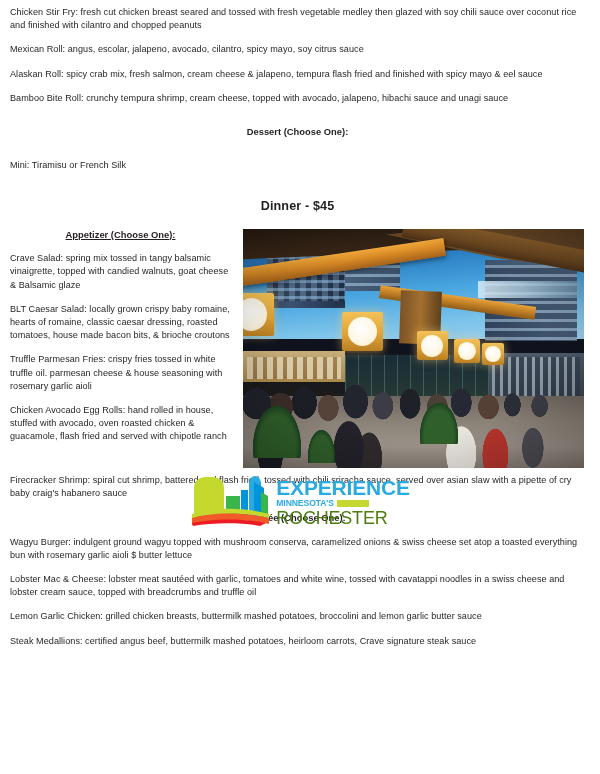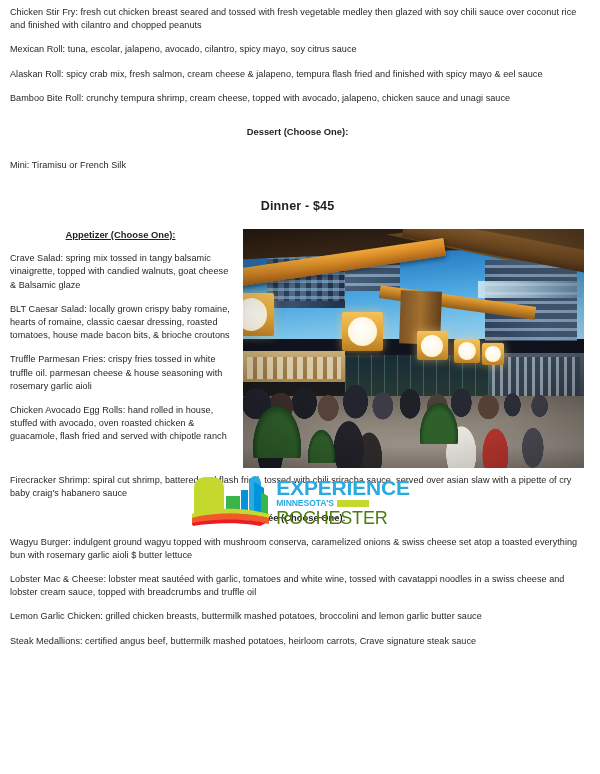--- a/index.html
+++ b/index.html
@@ -257,23 +257,23 @@
     font-size: 18px; font-weight: normal; letter-spacing: -0.2px;
     color: #4d7c0f;
   }
 </style>
 </head>
 <body>
 
 <div class="page">
 
   <p class="item">Chicken Stir Fry: fresh cut chicken breast seared and tossed with fresh vegetable medley then glazed with soy chili sauce over coconut rice and finished with cilantro and chopped peanuts</p>
-  <p class="item">Mexican Roll: tuna, escolar, jalapeno, avocado, cilantro, spicy mayo, soy citrus sauce</p>
+  <p class="item">Mexican Roll: angus, escolar, jalapeno, avocado, cilantro, spicy mayo, soy citrus sauce</p>
   <p class="item">Alaskan Roll: spicy crab mix, fresh salmon, cream cheese &amp; jalapeno, tempura flash fried and finished with spicy mayo &amp; eel sauce</p>
-  <p class="item">Bamboo Bite Roll: crunchy tempura shrimp, cream cheese, topped with avocado, jalapeno, chicken sauce and unagi sauce</p>
+  <p class="item">Bamboo Bite Roll: crunchy tempura shrimp, cream cheese, topped with avocado, jalapeno, hibachi sauce and unagi sauce</p>
 
   <div class="spacer-sm"></div>
 
   <h2 class="section-heading">Dessert (Choose One):</h2>
 
   <div class="spacer-sm"></div>
 
   <p class="item">Mini: Tiramisu or French Silk</p>
 
   <div class="spacer-md"></div>

